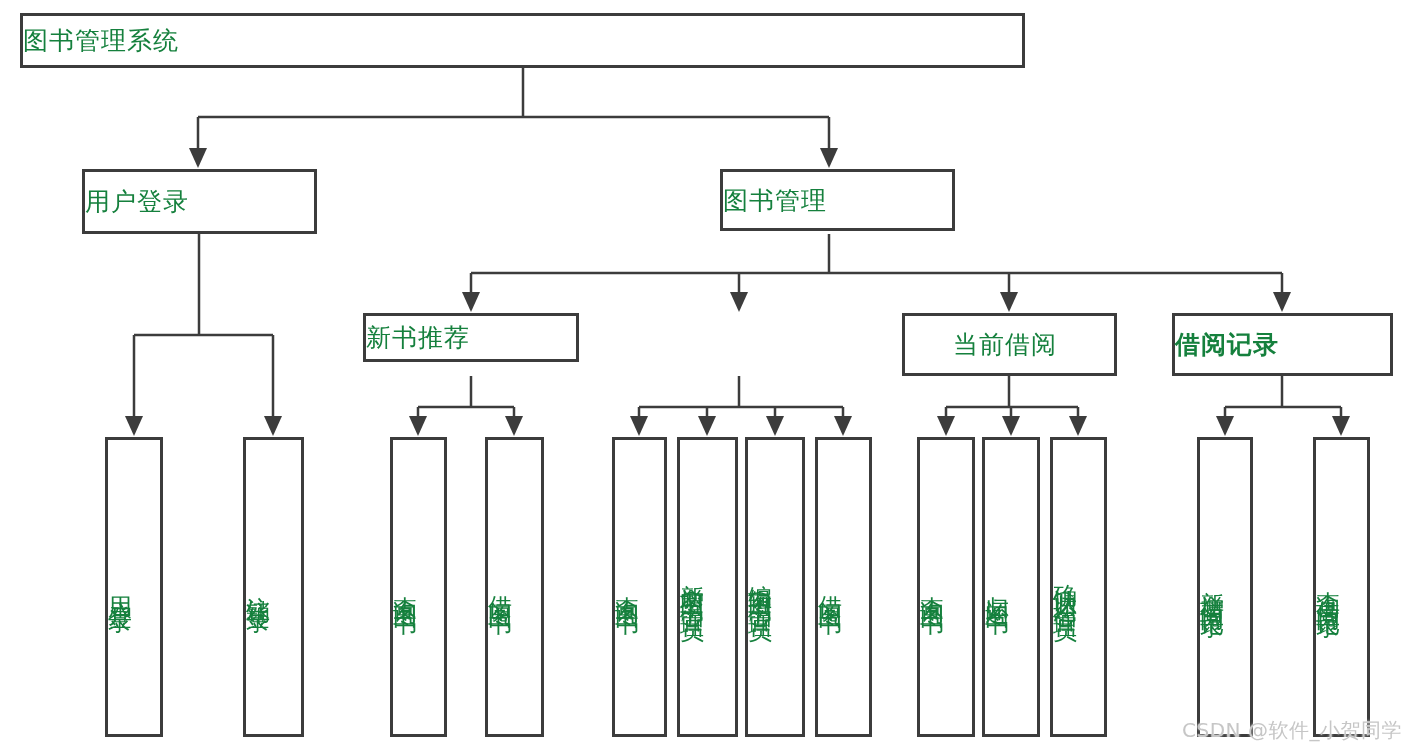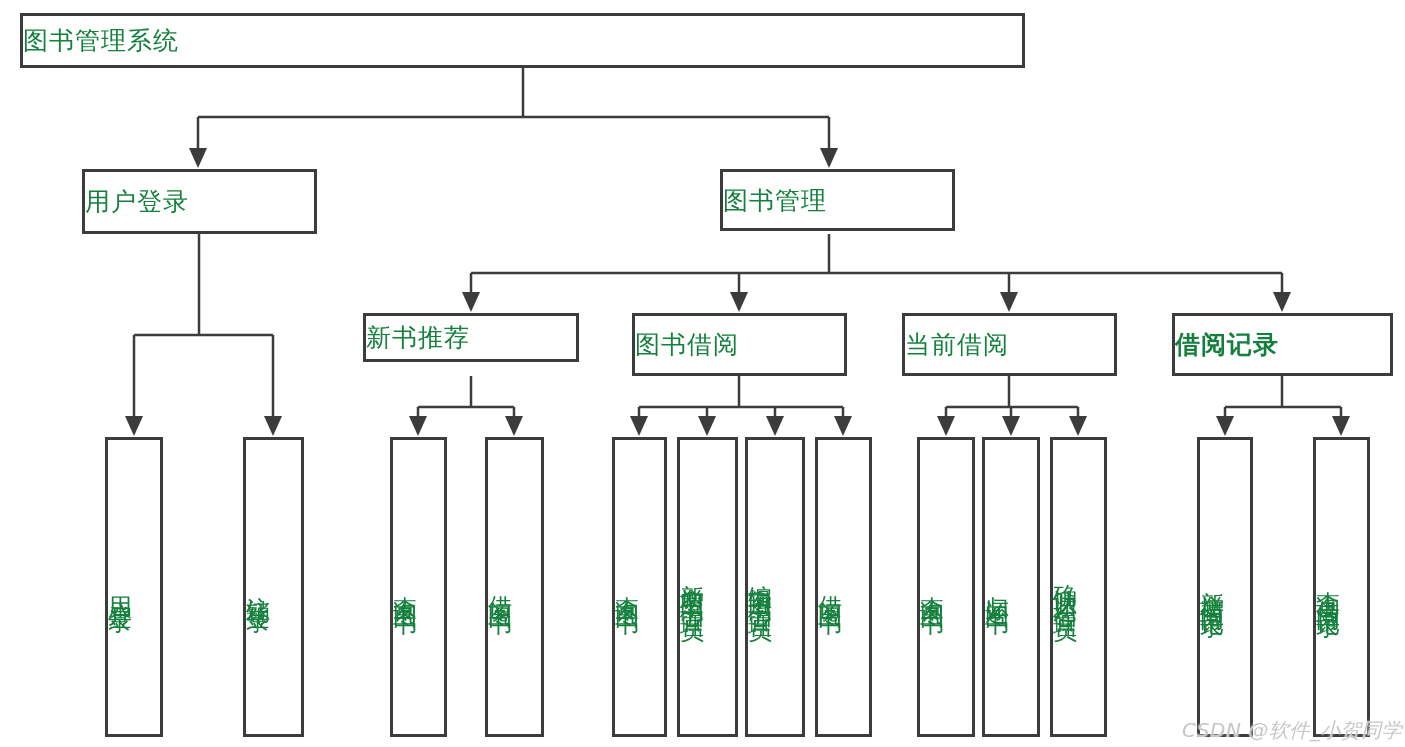--- a/index.html
+++ b/index.html
@@ -50,21 +50,20 @@
   .watermark {
     position: absolute;
     left: 1182px;
     top: 717px;
     font-size: 20px;
     color: #c6c6c6;
     text-shadow: 0 0 3px rgba(255,255,255,0.95), 0 0 1px rgba(255,255,255,0.9);
     white-space: nowrap;
     z-index: 3;
     letter-spacing: 0.5px;
-    font-style: italic;
   }
 </style>
 </head>
 <body>
 
 <div class="canvas">
 
   <svg class="connectors" viewBox="0 0 1405 747" xmlns="http://www.w3.org/2000/svg">
     <g stroke="#3c3c3c" stroke-width="2.5" fill="none">
       <path d="M523 68 V117 M198 117 H829 M198 117 V150 M829 117 V150"></path>
@@ -105,24 +104,21 @@
   <div class="node hnode" style="left:82px; top:169px; width:235px; height:65px;">
     <span>用户登录</span>
   </div>
   <div class="node hnode" style="left:712px; top:169px; width:235px; height:62px;margin-left:8px;">
     <span>图书管理</span>
   </div>
 
   <div class="node hnode" style="left:363px; top:313px; width:216px; height:49px;">
     <span>新书推荐</span>
   </div>
-  <div class="node hnode" style="left:632px; top:313px; width:215px; height:63px;">
-    <span>图书借阅</span>
-  </div>
-  <div class="node hnode" style="left:902px; top:313px; width:215px; height:63px;">
+  <div class="node hnode" style="left:902px; top:313px; width:215px; height:63px;padding-left:48px;">
     <span>当前借阅</span>
   </div>
   <div class="node hnode" style="left:1172px; top:313px; width:221px; height:63px;font-weight:bold;">
     <span>借阅记录</span>
   </div>
 
   <div class="node vnode" style="left:105px; top:437px; width:58px; height:300px;">
     <span class="vtext">用户登录</span>
   </div>
   <div class="node vnode" style="left:243px; top:437px; width:61px; height:300px;">

